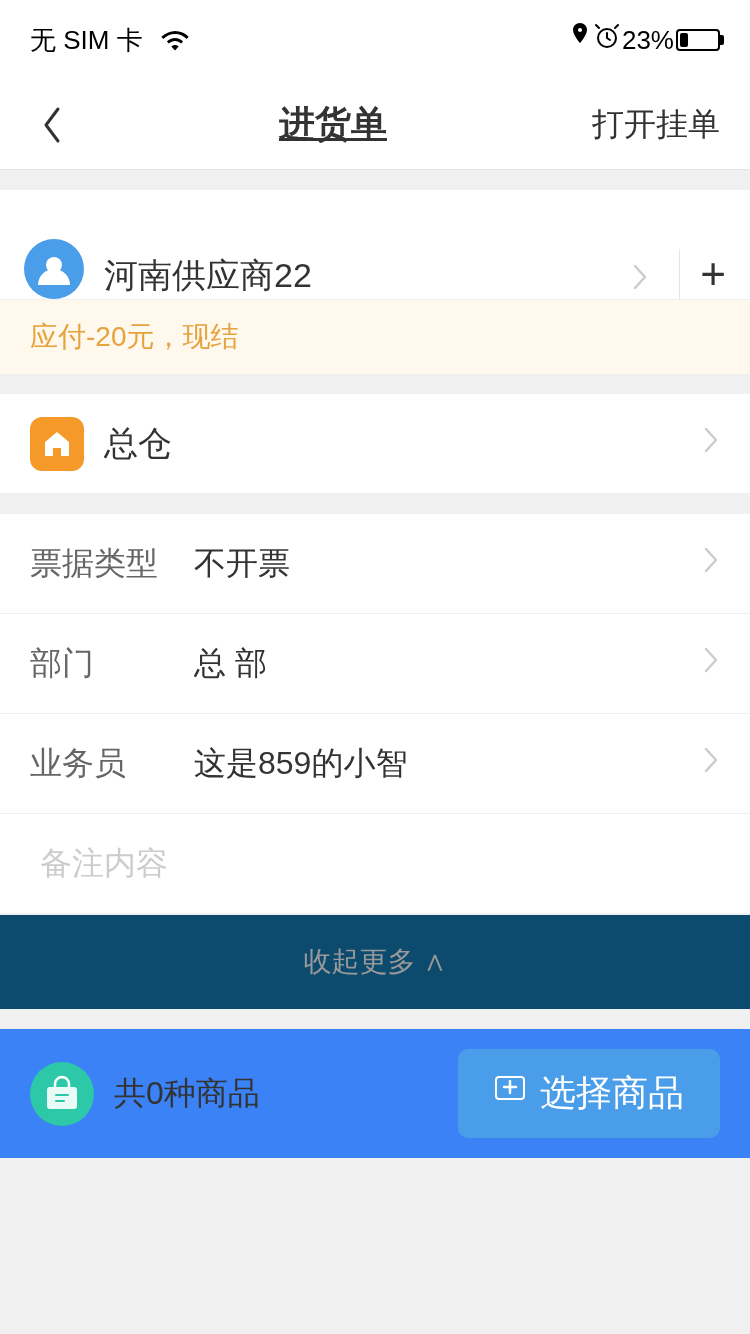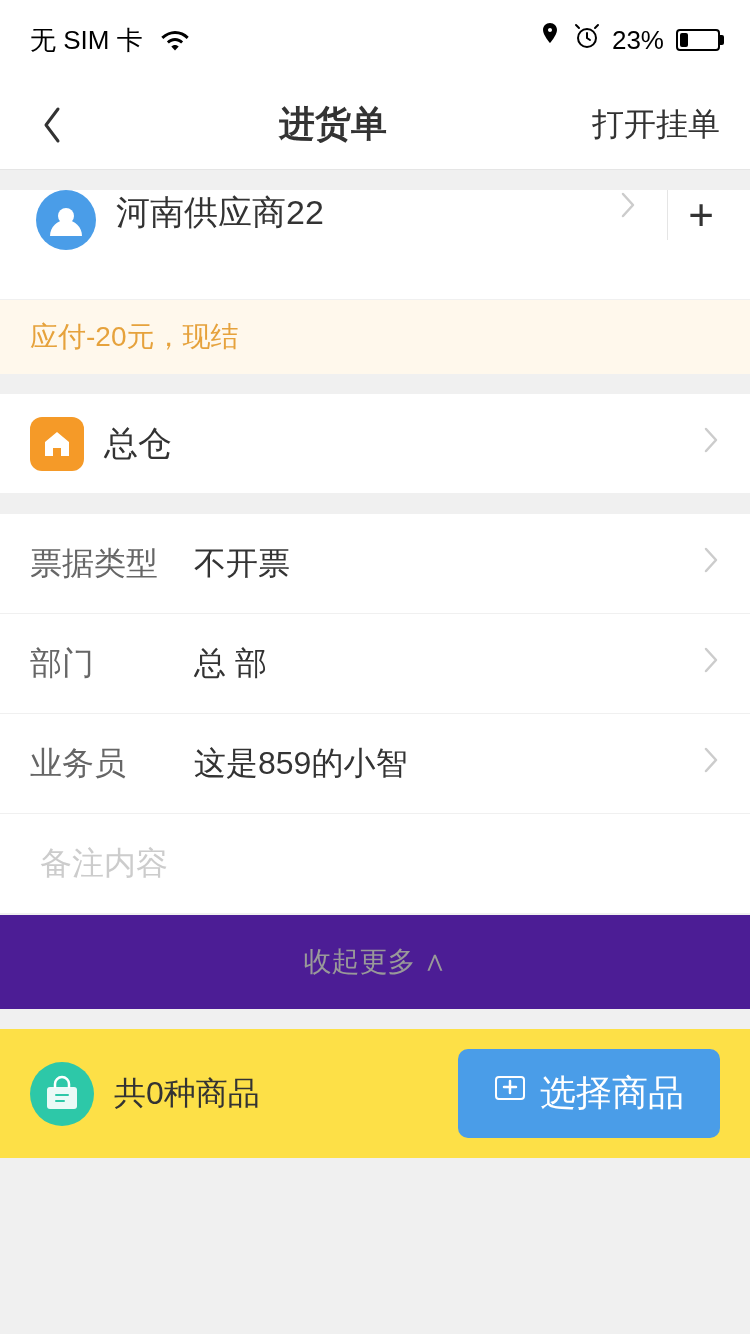--- a/index.html
+++ b/index.html
@@ -30,21 +30,21 @@
       align-items: center;
       gap: 14px;
     }
     .status-center {
       font-size: 28px;
       font-weight: 500;
     }
     .status-right {
       display: flex;
       align-items: center;
-      gap: 12px;
+      gap: 2px;
       font-size: 26px;
     }
     .wifi-icon {
       font-size: 28px;
     }
     .battery-bar {
       width: 44px;
       height: 22px;
       border: 2px solid #000;
       border-radius: 4px;
@@ -87,40 +87,41 @@
       color: #333;
       display: flex;
       align-items: center;
       cursor: pointer;
       padding: 10px;
     }
     .nav-title {
       font-size: 36px;
       font-weight: 600;
       color: #333;
+      text-decoration: underline;
     }
     .nav-action {
       font-size: 32px;
       color: #333;
       cursor: pointer;
       text-align: right;
     }
 
     
     .section-gap {
       height: 20px;
       background: #f0f0f0;
     }
 
     
     .supplier-row {
       background: #fff;
       display: flex;
-      align-items: flex-start;
-      padding: 0 36px;
+      align-items: flex-end;
+      padding: 0 24px;
       height: 110px;
       border-bottom: 1px solid #f0f0f0;
     }
     .supplier-avatar {
       width: 60px;
       height: 60px;
       border-radius: 50%;
       background: #4a9de8;
       display: flex;
       align-items: center;
@@ -227,36 +228,36 @@
     .form-value.placeholder {
       color: #ccc;
     }
     .form-chevron {
       color: #ccc;
       font-size: 30px;
     }
 
     
     .collapse-row {
-      background: #4c1d95;
+      background: #0c4a6e;
       display: flex;
       align-items: center;
       justify-content: center;
       padding: 28px 41px;
       border-top: 1px solid #f0f0f0;
       text-align: center;
     }
     .collapse-text {
       font-size: 28px;
       color: #999;
     }
 
     
     .bottom-bar {
-      background: #fde047;
+      background: #3b82f6;
       display: flex;
       align-items: center;
       padding: 20px 30px;
       margin-top: 0;
       justify-content: center;
     }
     .product-icon-wrap {
       width: 64px;
       height: 64px;
       border-radius: 50%;

